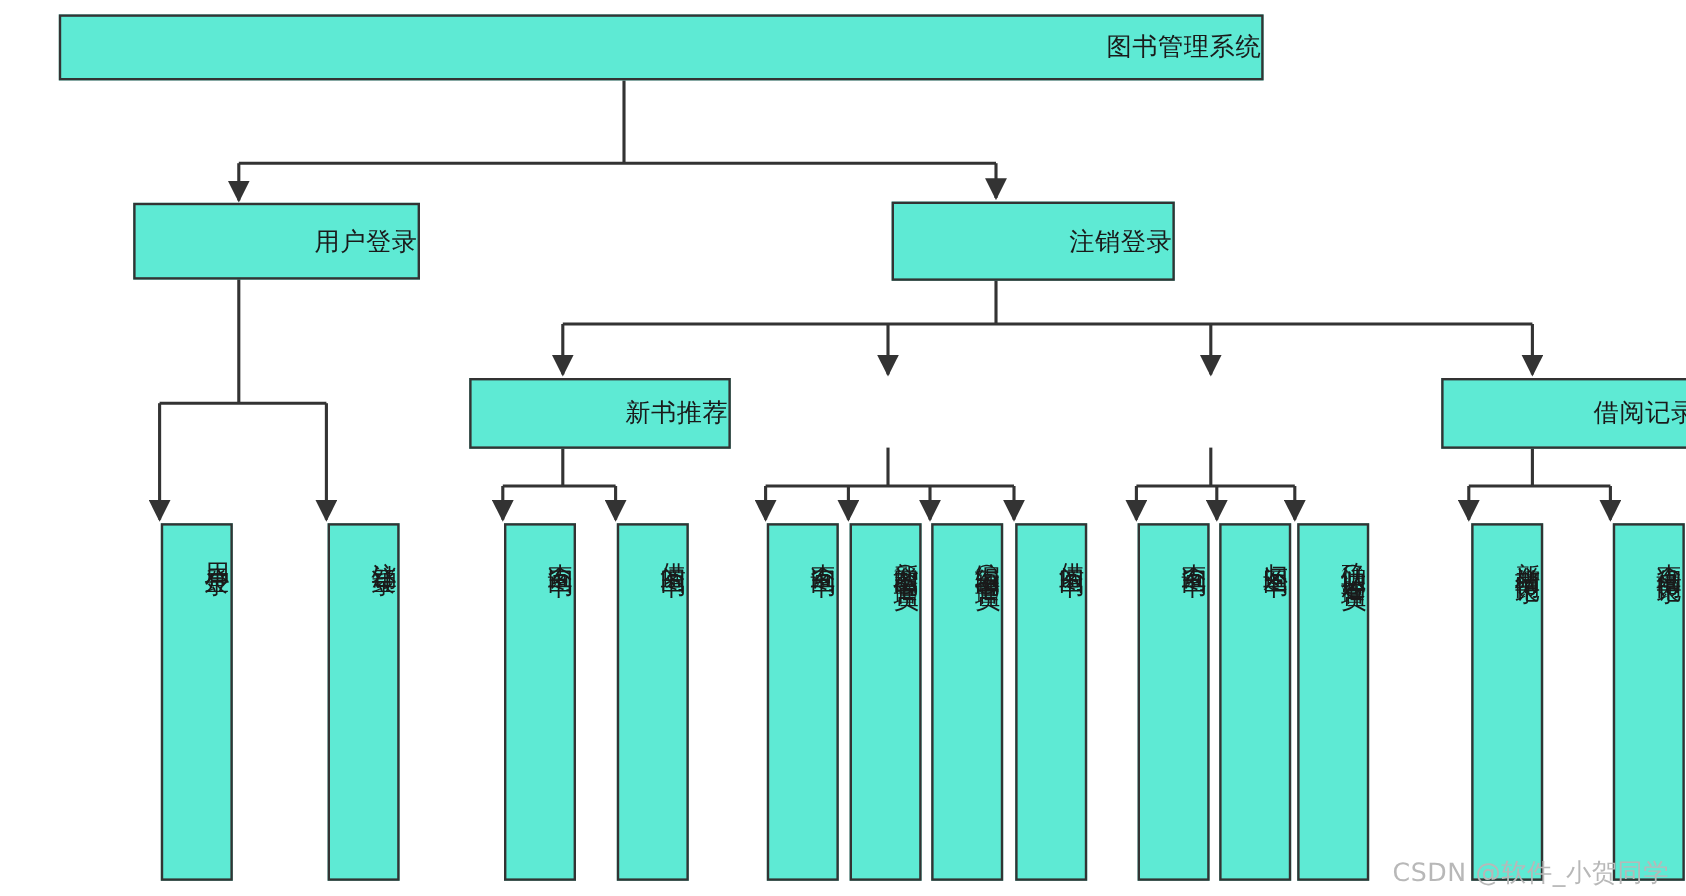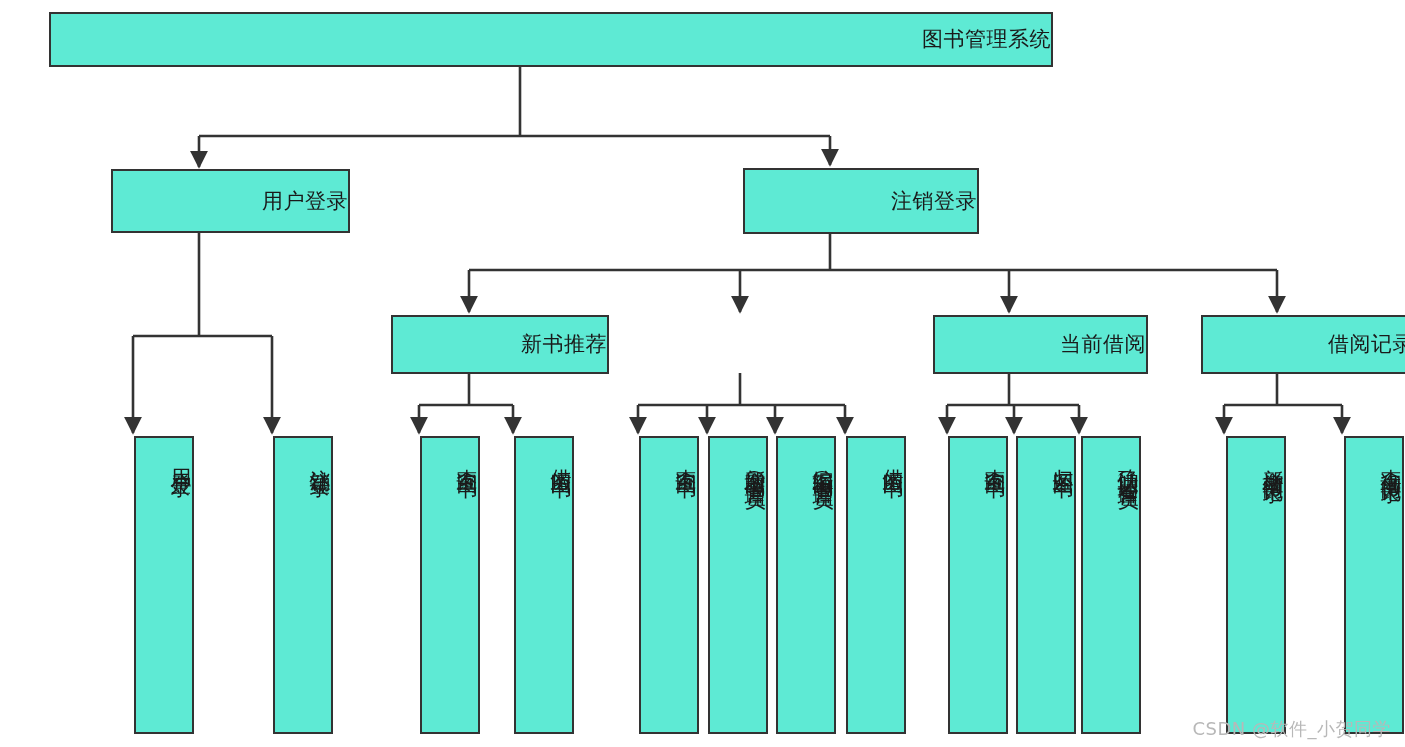--- a/index.html
+++ b/index.html
@@ -55,21 +55,21 @@
     font-size: 21px;
     line-height: 1.12;
     letter-spacing: 3px;
     white-space: nowrap;
   }
   .watermark {
     position: absolute;
     right: 14px;
     bottom: 6px;
     color: #b8b8b8;
-    font-size: 18px;
+    font-size: 21px;
     letter-spacing: 0.5px;
     z-index: 5;
     white-space: nowrap;
   }
 </style>
 </head>
 <body>
 
 <div id="canvas">
 
@@ -132,23 +132,20 @@
   <div class="node" style="left:80px; top:169px; width:239px; height:64px;">
     <span class="label">用户登录</span>
   </div>
   <div class="node" style="left:712px; top:168px; width:236px; height:66px;">
     <span class="label">注销登录</span>
   </div>
 
   <div class="node" style="left:360px; top:315px; width:218px; height:59px;">
     <span class="label">新书推荐</span>
   </div>
-  <div class="node" style="left:902px; top:315px; width:215px; height:59px;">
-    <span class="label">当前借阅</span>
-  </div>
   <div class="node" style="left:1170px; top:315px; width:215px; height:59px;">
     <span class="label">借阅记录</span>
   </div>
 
   <div class="node vertical" style="left:103px; top:436px; width:60px; height:298px;">
     <span class="label">用户登录</span>
   </div>
   <div class="node vertical" style="left:242px; top:436px; width:60px; height:298px;">
     <span class="label">注销登录</span>
   </div>

